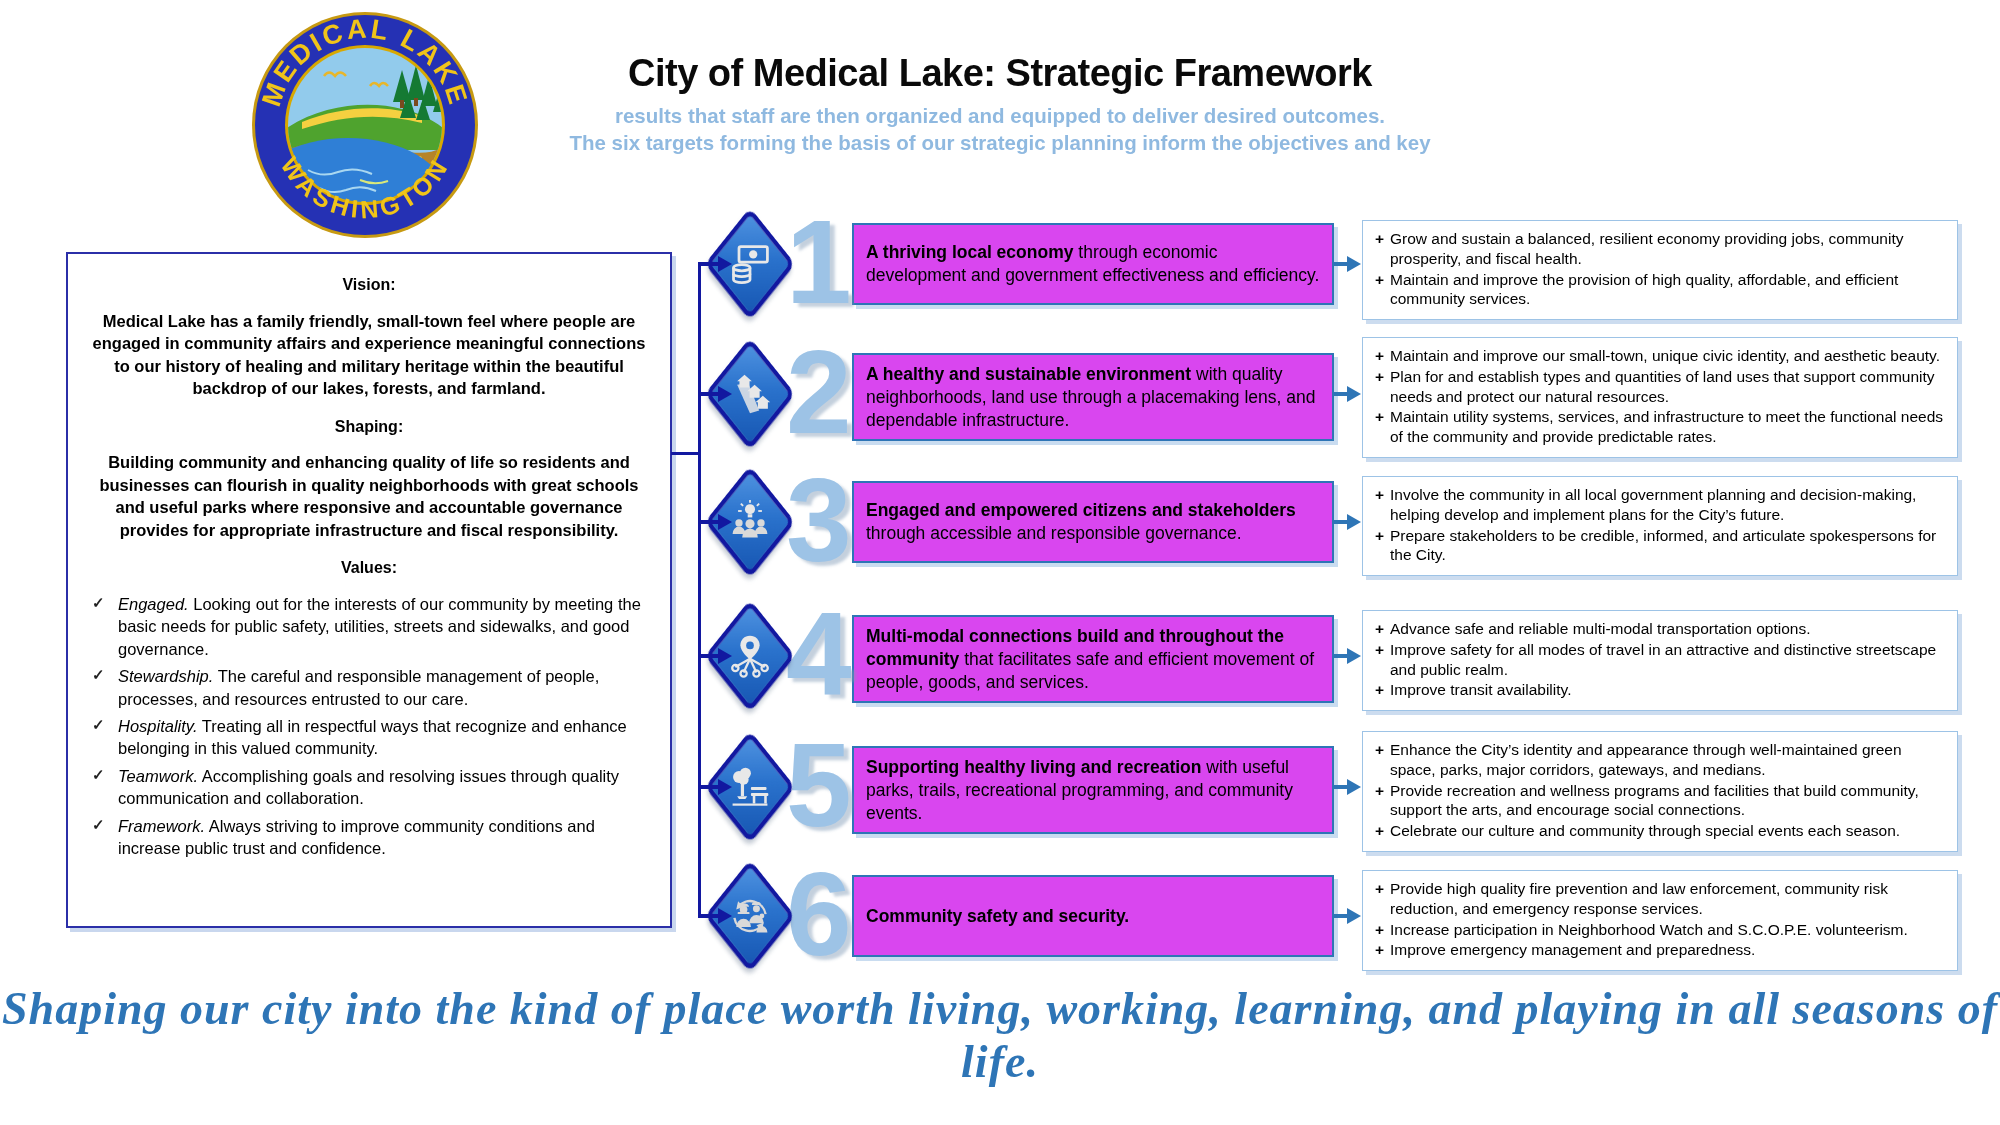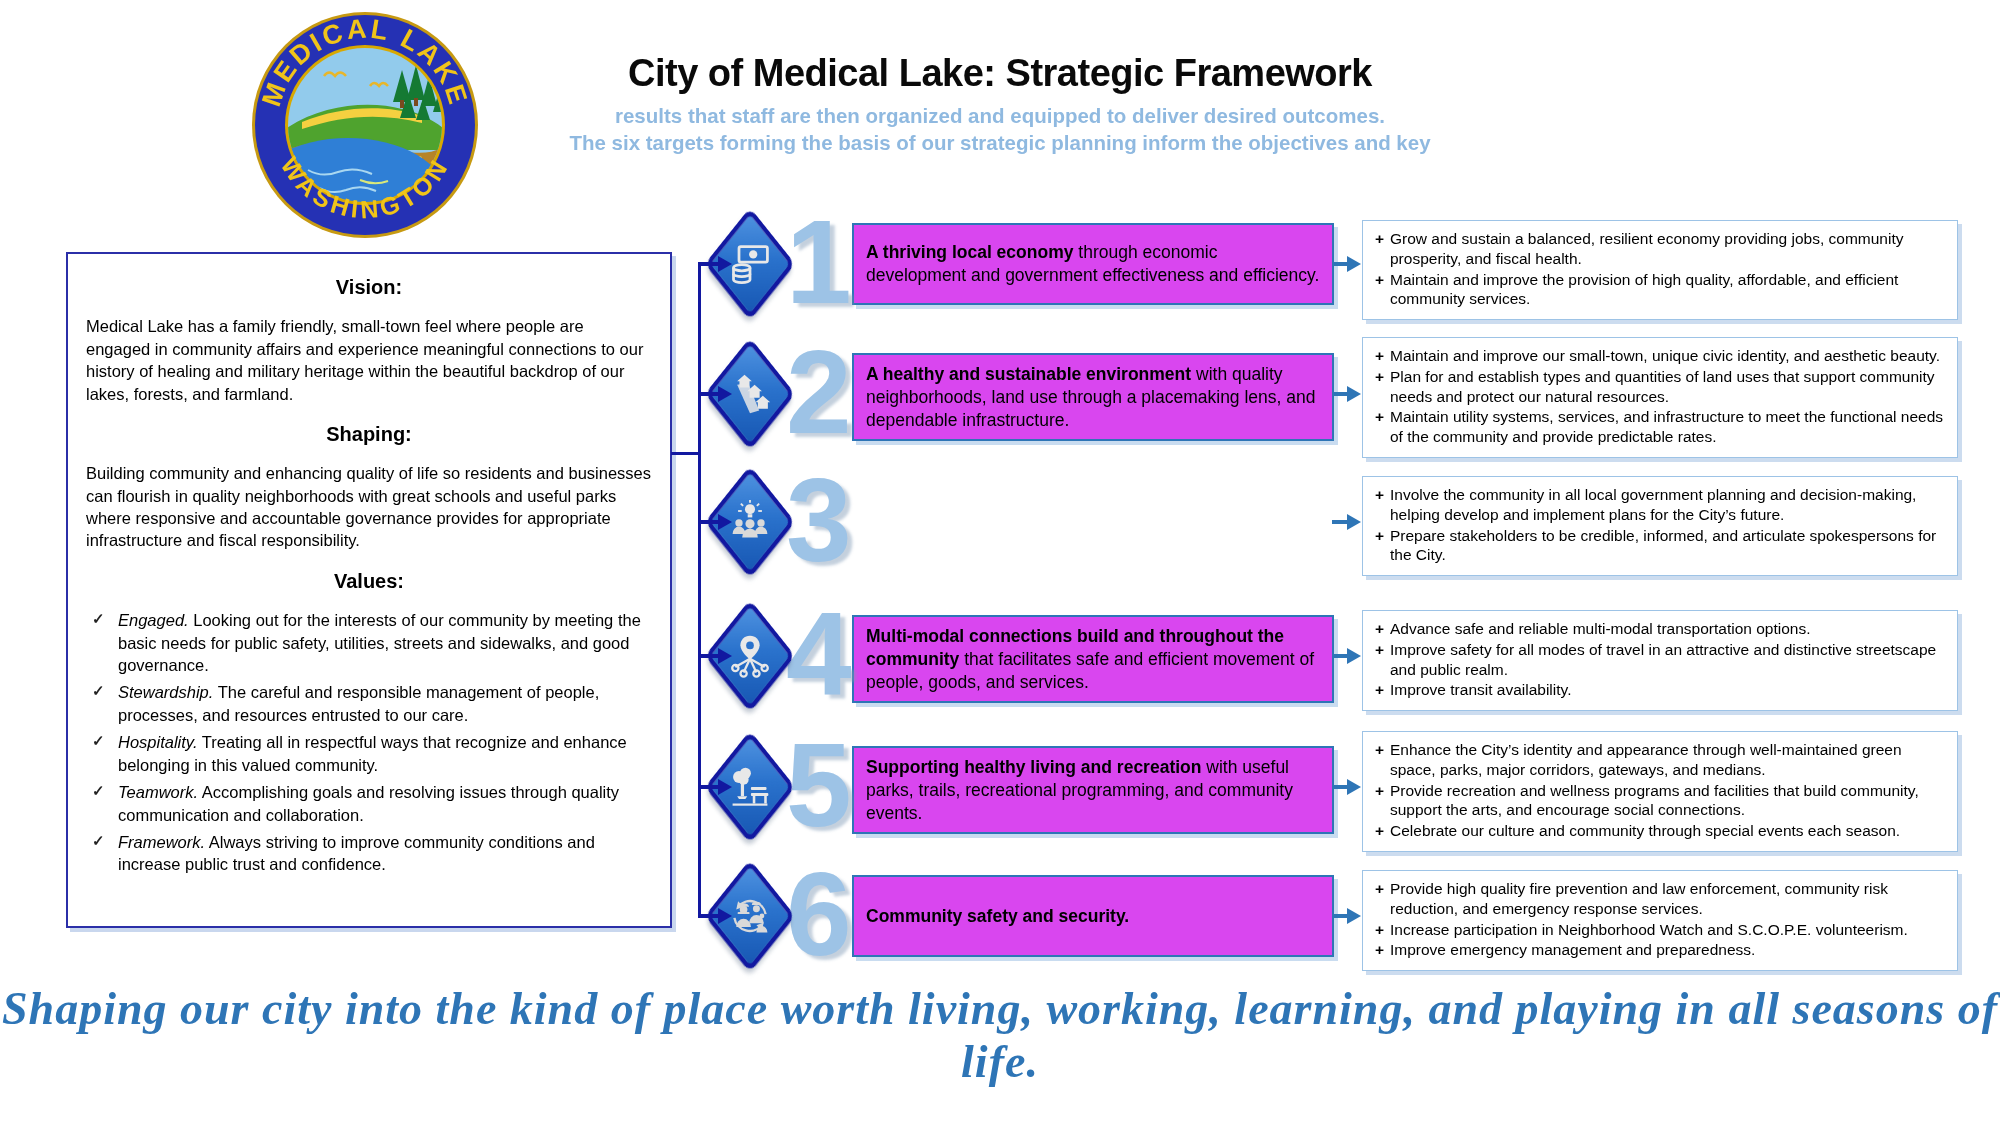--- a/index.html
+++ b/index.html
@@ -24,22 +24,22 @@
   }
   .subtitle span { display:block; }
 
   
   .vision-box {
     position:absolute; left:66px; top:252px; width:606px; height:676px;
     background:#fff; border:2px solid #2B2FA8;
     box-shadow: 4px 4px 0 0 #C9D7EE;
     padding: 14px 18px; font-size:16.5px; line-height:1.36;
   }
-  .v-heading { text-align:center; font-weight:bold; font-size:20px; margin:6px 0 14px; }
-  .v-para    { margin-bottom:16px; }
+  .v-heading { text-align:center; font-weight:bold; font-size:16px; margin:6px 0 14px; }
+  .v-para    { text-align:center; margin-bottom:16px;font-weight:bold; }
   .values-list { list-style:none; margin-top:4px; }
   .values-list li { position:relative; padding-left:32px; margin-bottom:5px; }
   .values-list li .chk {
     position:absolute; left:6px; top:0; font-size:15px; color:#222; font-weight:bold;
   }
   .values-list i { font-style:italic; }
 
   
   .trunk    { position:absolute; left:698px; top:264px; width:3px; height:652px; background:#1218A0; }
   .box-stub { position:absolute; left:671px; top:452px; width:27px; height:3px; background:#1218A0; }
@@ -264,20 +264,23 @@
       <g fill="#D9D9D9">
         <circle cx="12" cy="25" r="4"></circle>
           <path d="M5,37 a7,8 0 0 1 14,0 Z"></path>
         <circle cx="36" cy="25" r="4"></circle>
           <path d="M29,37 a7,8 0 0 1 14,0 Z"></path>
         <circle cx="24" cy="26" r="5"></circle>
           <path d="M15.5,41 a8.5,10 0 0 1 17,0 Z"></path>
       </g>
     </svg>
   </div>
+  <div class="statement" style="top:481px">
+    <div><b>Engaged and empowered citizens and stakeholders</b><span> through accessible and responsible governance.</span></div>
+  </div>
   <div class="flow-arrow" style="top:514px">
       <div class="shaft"></div>
       <div class="head"></div>
     </div>
   <div class="objectives" style="top:476px">
     <ul>
       <li>Involve the community in all local government planning and decision-making, helping develop and implement plans for the City’s future.</li>
       <li>Prepare stakeholders to be credible, informed, and articulate spokespersons for the City.</li>
     </ul>
   </div>

